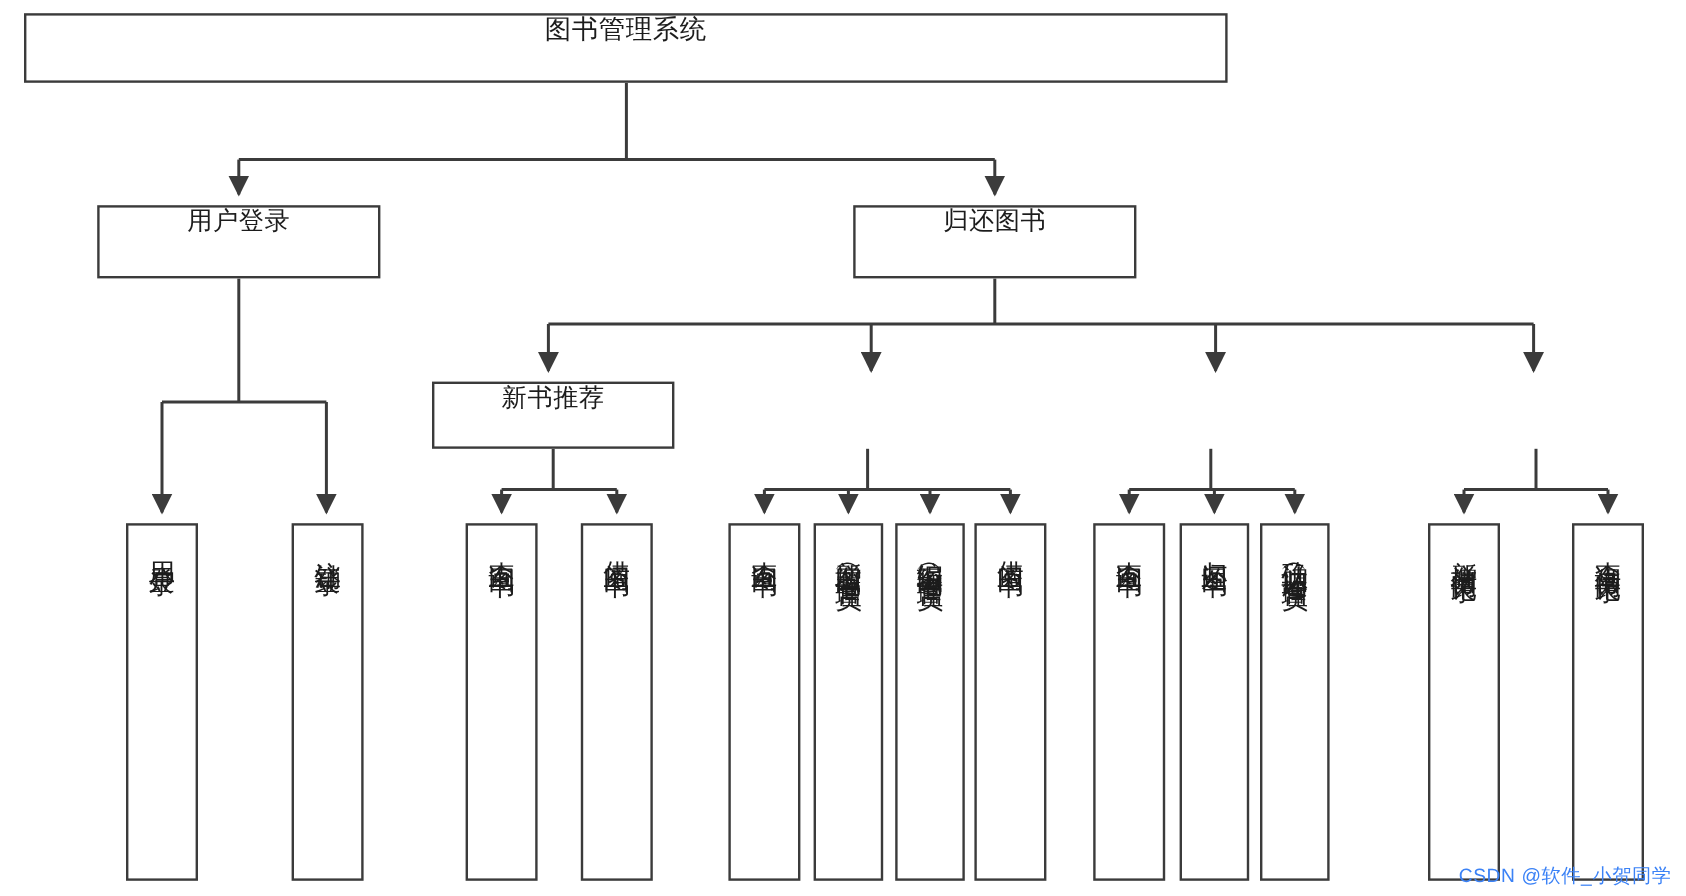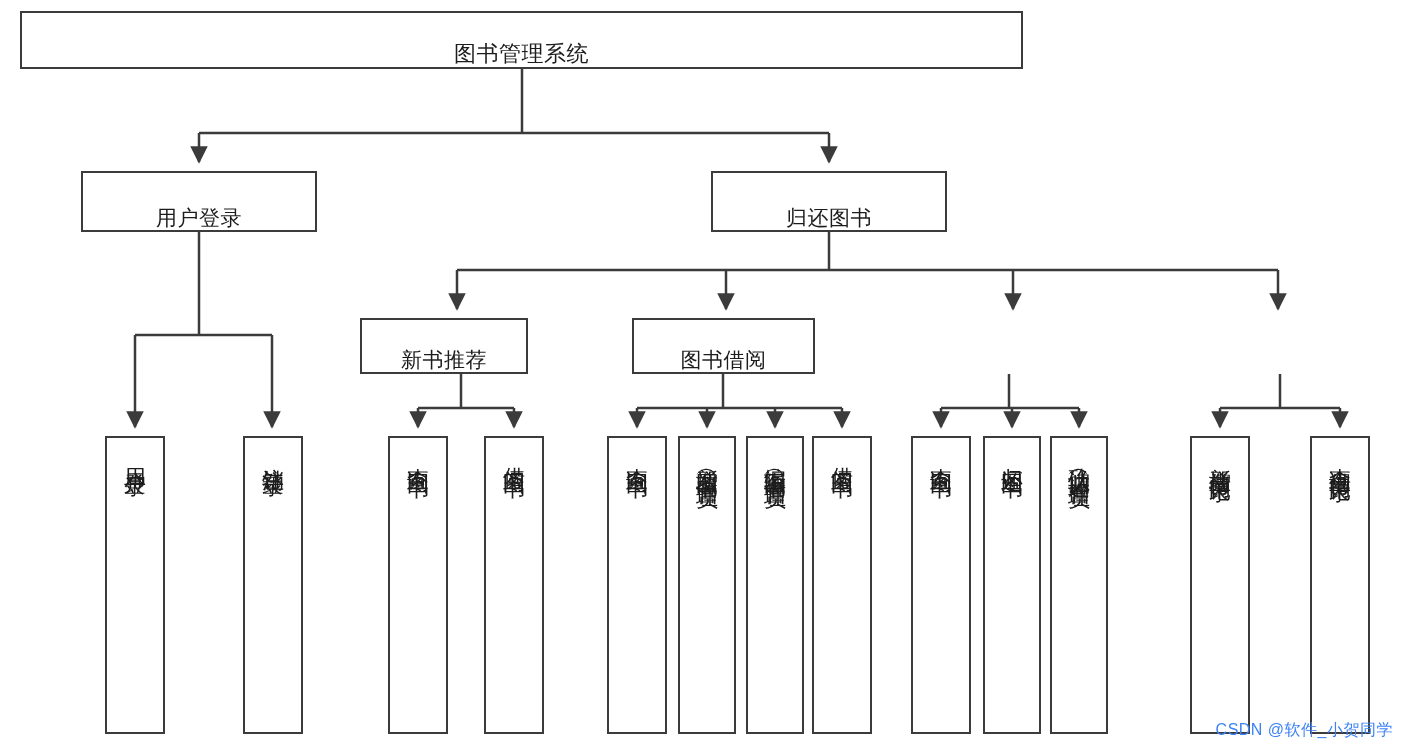--- a/index.html
+++ b/index.html
@@ -24,21 +24,21 @@
     width: 1405px;
     height: 747px;
     pointer-events: none;
   }
   .node {
     position: absolute;
     box-sizing: border-box;
     background: #ffffff;
     border: 2px solid #3b3b3b;
     display: flex;
-    align-items: flex-end;
+    align-items: flex-start;
     justify-content: center;
     color: #1c1c1c;
     z-index: 2;
   }
   .node .lbl {
     display: block;
     text-align: center;
     line-height: 1.12;
     white-space: nowrap;
   }
@@ -131,27 +131,24 @@
   </div>
 
   <div class="node horiz" style="left:81px; top:171px; width:236px; height:61px;">
     <span class="lbl">用户登录</span>
   </div>
 
   <div class="node horiz" style="left:711px; top:171px; width:236px; height:61px;">
     <span class="lbl">归还图书</span>
   </div>
 
-  <div class="node horiz" style="left:360px; top:318px; width:168px; height:56px;">
+  <div class="node horiz" style="left:360px; top:318px; width:202px; height:56px;">
     <span class="lbl">新书推荐</span>
   </div>
 
-  <div class="node horiz" style="left:632px; top:318px; width:183px; height:56px;">
-    <span class="lbl">图书借阅</span>
-  </div>
 
 
 
   <div class="node vert" style="left:105px; top:436px; width:60px; height:298px;">
     <span class="lbl">用户登录</span>
   </div>
 
   <div class="node vert" style="left:243px; top:436px; width:60px; height:298px;">
     <span class="lbl">注销登录</span>
   </div>

